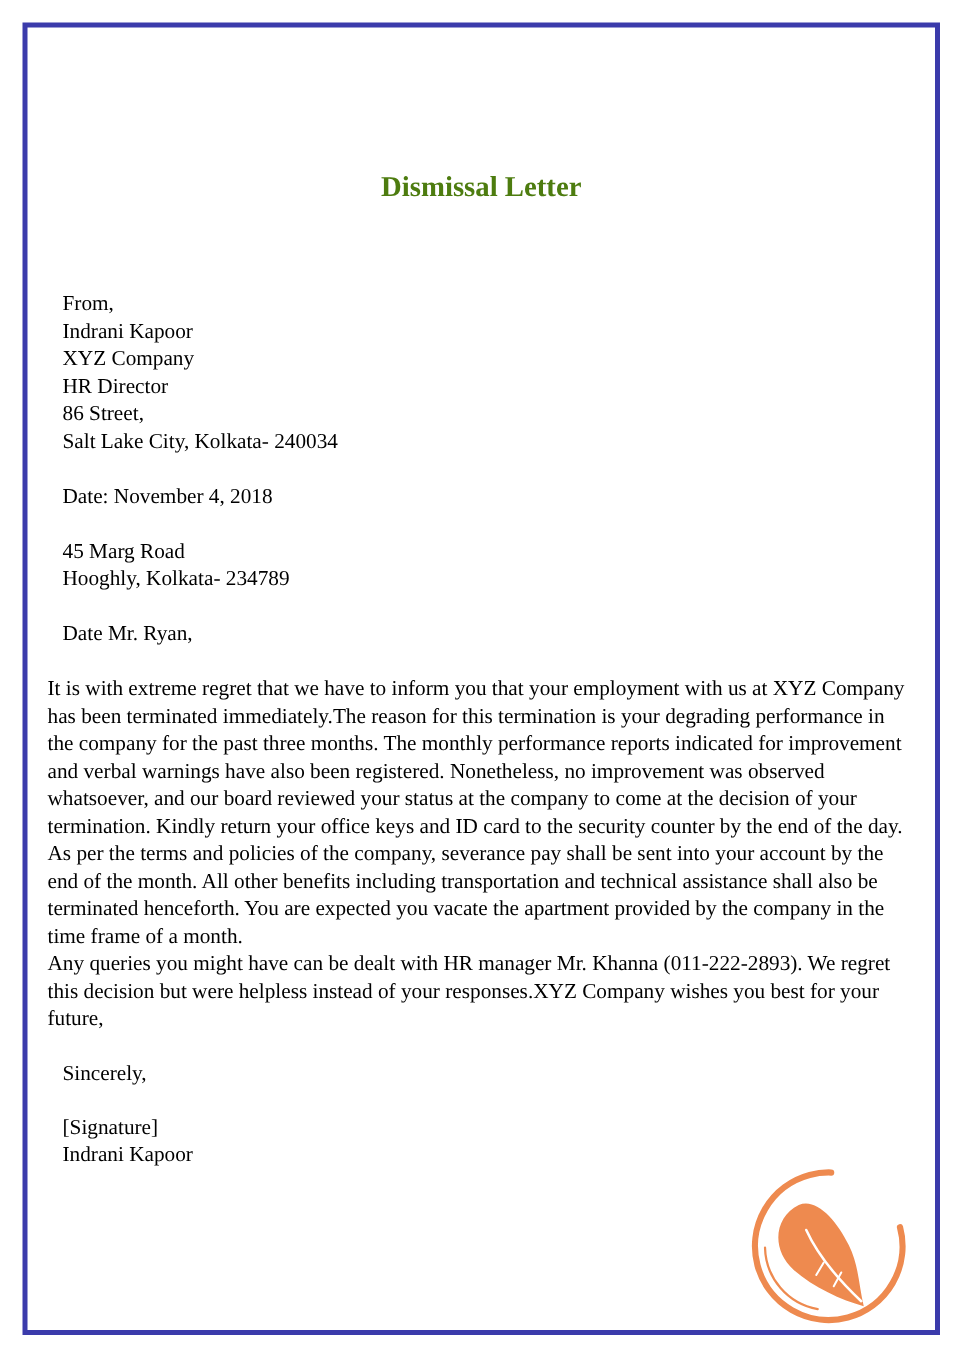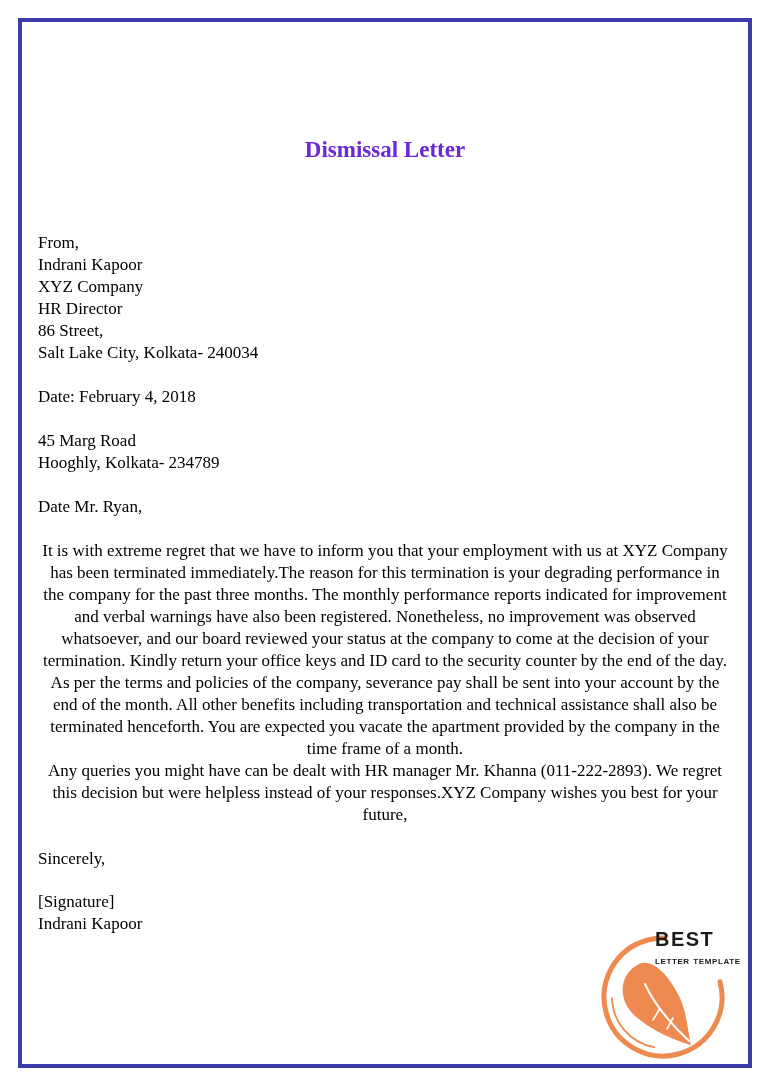--- a/index.html
+++ b/index.html
@@ -34,26 +34,26 @@
     top: 23px;
     font-size: 17px;
     line-height: 22px;
   }
   .title {
     margin: 114px 0 0 0;
     text-align: center;
     font-size: 23px;
     line-height: 26px;
     font-weight: bold;
-    color: #6d28d9;
+    color: #4d7c0f;
   }
-  .block { margin: 22px 0 0 0; }
+  .block { margin: 22px 0 0 12px; }
   .from-block { margin-top: 69px; }
   .line { white-space: pre; }
-  .body-text { margin-top: 22px; text-align: center; }
+  .body-text { margin-top: 22px; }
   .body-text p { margin: 0; padding: 0; }
   .signature-block { margin-top: 21px; }
 
   
   .logo {
     position: absolute;
     left: 593px;
     top: 912px;
     width: 162px;
     height: 152px;
@@ -106,21 +106,21 @@
 
     <div class="block from-block">
       <div class="line">From,</div>
       <div class="line">Indrani Kapoor</div>
       <div class="line">XYZ Company</div>
       <div class="line">HR Director</div>
       <div class="line">86 Street,</div>
       <div class="line">Salt Lake City, Kolkata- 240034</div>
     </div>
 
-    <div class="block">Date: February 4, 2018</div>
+    <div class="block">Date: November 4, 2018</div>
 
     <div class="block">
       <div class="line">45 Marg Road</div>
       <div class="line">Hooghly, Kolkata- 234789</div>
     </div>
 
     <div class="block">Date Mr. Ryan,</div>
 
     <div class="body-text">
       <p>It is with extreme regret that we have to inform you that your employment with us at XYZ Company has been terminated immediately.The reason for this termination is your degrading performance in the company for the past three months. The monthly performance reports indicated for improvement and verbal warnings have also been registered. Nonetheless, no improvement was observed whatsoever, and our board reviewed your status at the company to come at the decision of your termination. Kindly return your office keys and ID card to the security counter by the end of the day.</p>
@@ -147,19 +147,15 @@
       <path d="M 46 52
                C 26 62, 24 88, 42 104
                C 58 118, 80 128, 98 133
                C 94 116, 94 100, 86 84
                C 76 64, 60 46, 46 52 Z" fill="#EE8A4F"></path>
 
       <path d="M 96 129 C 78 112, 62 94, 52 72" fill="none" stroke="#ffffff" stroke-width="2" stroke-linecap="round"></path>
 
       <path d="M 60 108 L 66 98 M 74 117 L 80 106" fill="none" stroke="#ffffff" stroke-width="1.6" stroke-linecap="round"></path>
     </svg>
-    <div class="brand-text">
-      <div class="brand-name">Best</div>
-      <div class="brand-tagline">Letter Template</div>
-    </div>
   </div>
 
 </div>
 
 </body></html>

